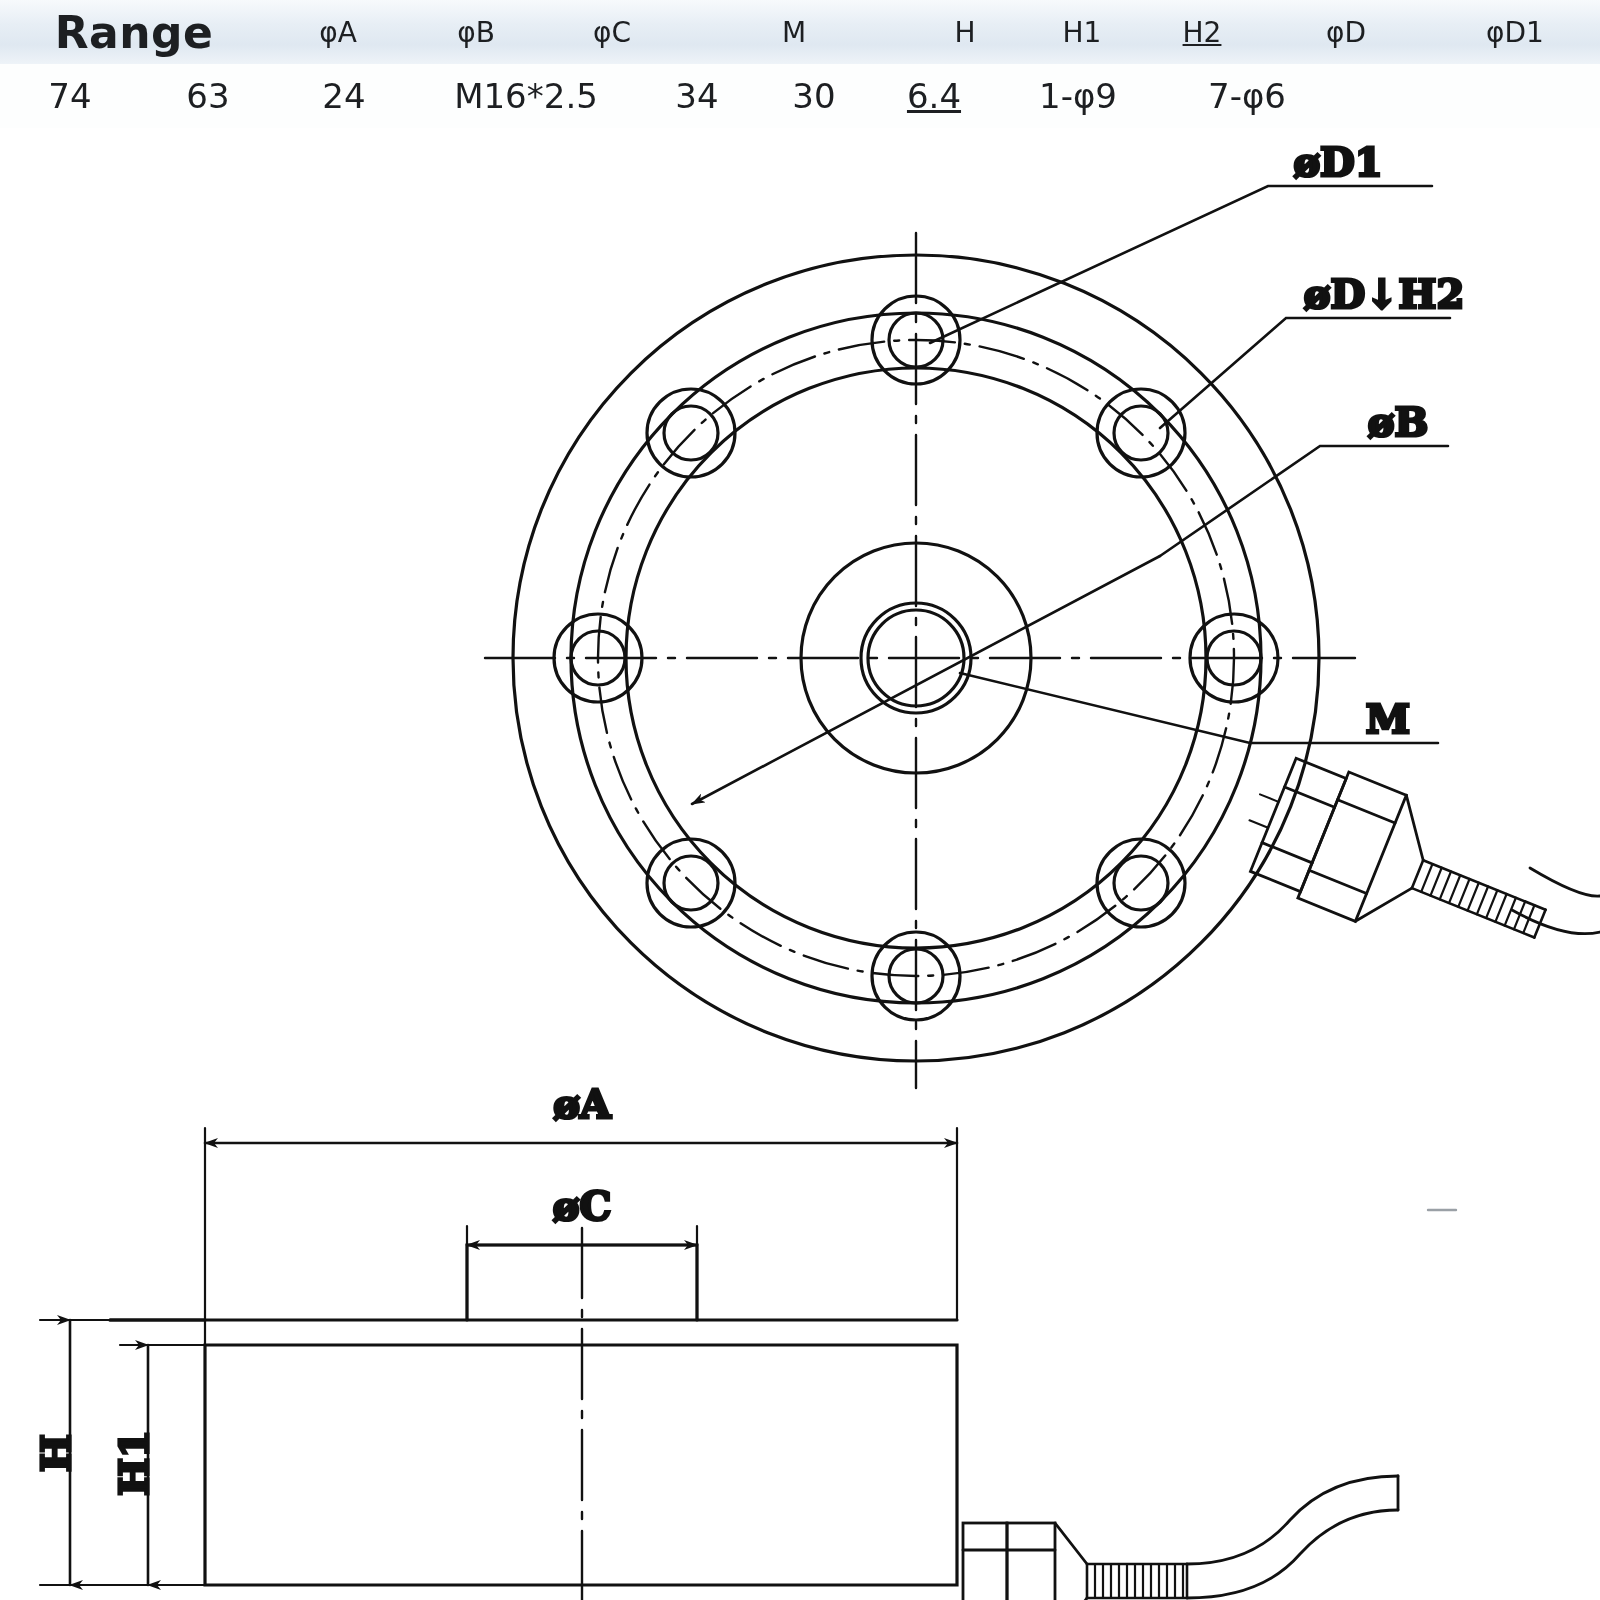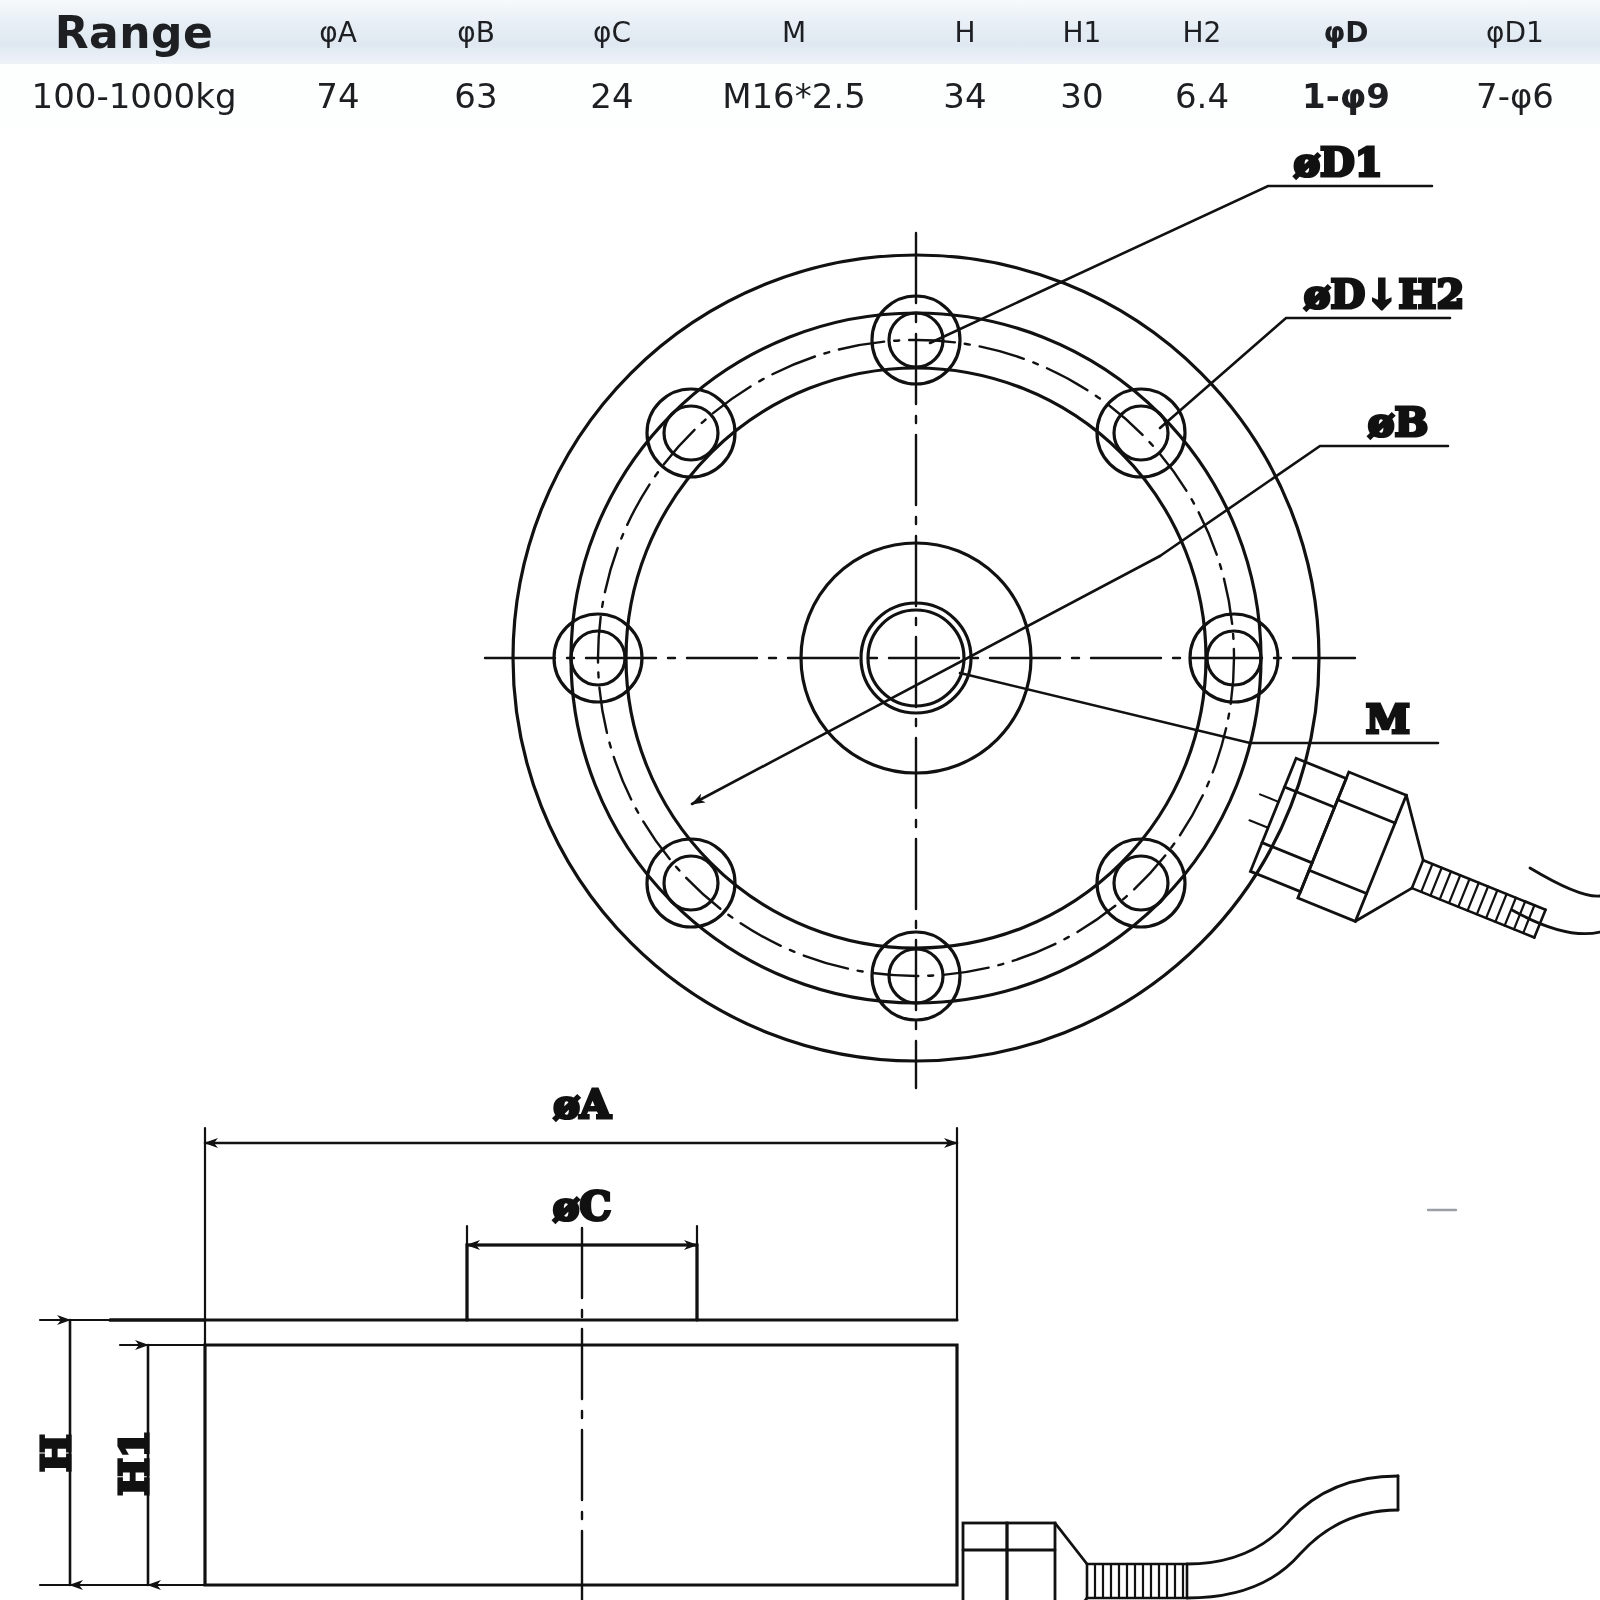--- a/index.html
+++ b/index.html
@@ -16,22 +16,22 @@
   .head .spec-cell{font-size:28px;}
   .body .spec-cell{font-size:34px;}
   .spec-cell.c0{width:268px;text-align:center;}
   .head .spec-cell.c0{font-weight:bold;font-size:44px;letter-spacing:.5px;}
   .spec-cell.c1{width:140px;}
   .spec-cell.c2{width:136px;}
   .spec-cell.c3{width:136px;}
   .spec-cell.c4{width:228px;}
   .spec-cell.c5{width:114px;}
   .spec-cell.c6{width:120px;}
-  .spec-cell.c7{width:120px;}
-  .spec-cell.c8{width:168px;font-weight:bold;}
+  .spec-cell.c7{width:120px;text-decoration:underline;}
+  .spec-cell.c8{width:168px;}
   .spec-cell.c9{width:170px;}
 
   
   #draw{position:absolute;left:0;top:128px;width:1600px;height:1472px;display:block;}
 
   .cadlabel{font-family:"DejaVu Serif",serif;font-weight:bold;
             font-size:40px;fill:#111;letter-spacing:0px;}
 </style>
 </head>
 <body>
@@ -45,21 +45,20 @@
       <div class="spec-cell c2">φB</div>
       <div class="spec-cell c3">φC</div>
       <div class="spec-cell c4">M</div>
       <div class="spec-cell c5">H</div>
       <div class="spec-cell c6">H1</div>
       <div class="spec-cell c7">H2</div>
       <div class="spec-cell c8">φD</div>
       <div class="spec-cell c9">φD1</div>
     </div>
     <div class="spec-row body">
-      <div class="spec-cell c0">100-1000kg</div>
       <div class="spec-cell c1">74</div>
       <div class="spec-cell c2">63</div>
       <div class="spec-cell c3">24</div>
       <div class="spec-cell c4">M16*2.5</div>
       <div class="spec-cell c5">34</div>
       <div class="spec-cell c6">30</div>
       <div class="spec-cell c7">6.4</div>
       <div class="spec-cell c8">1-φ9</div>
       <div class="spec-cell c9">7-φ6</div>
     </div>

